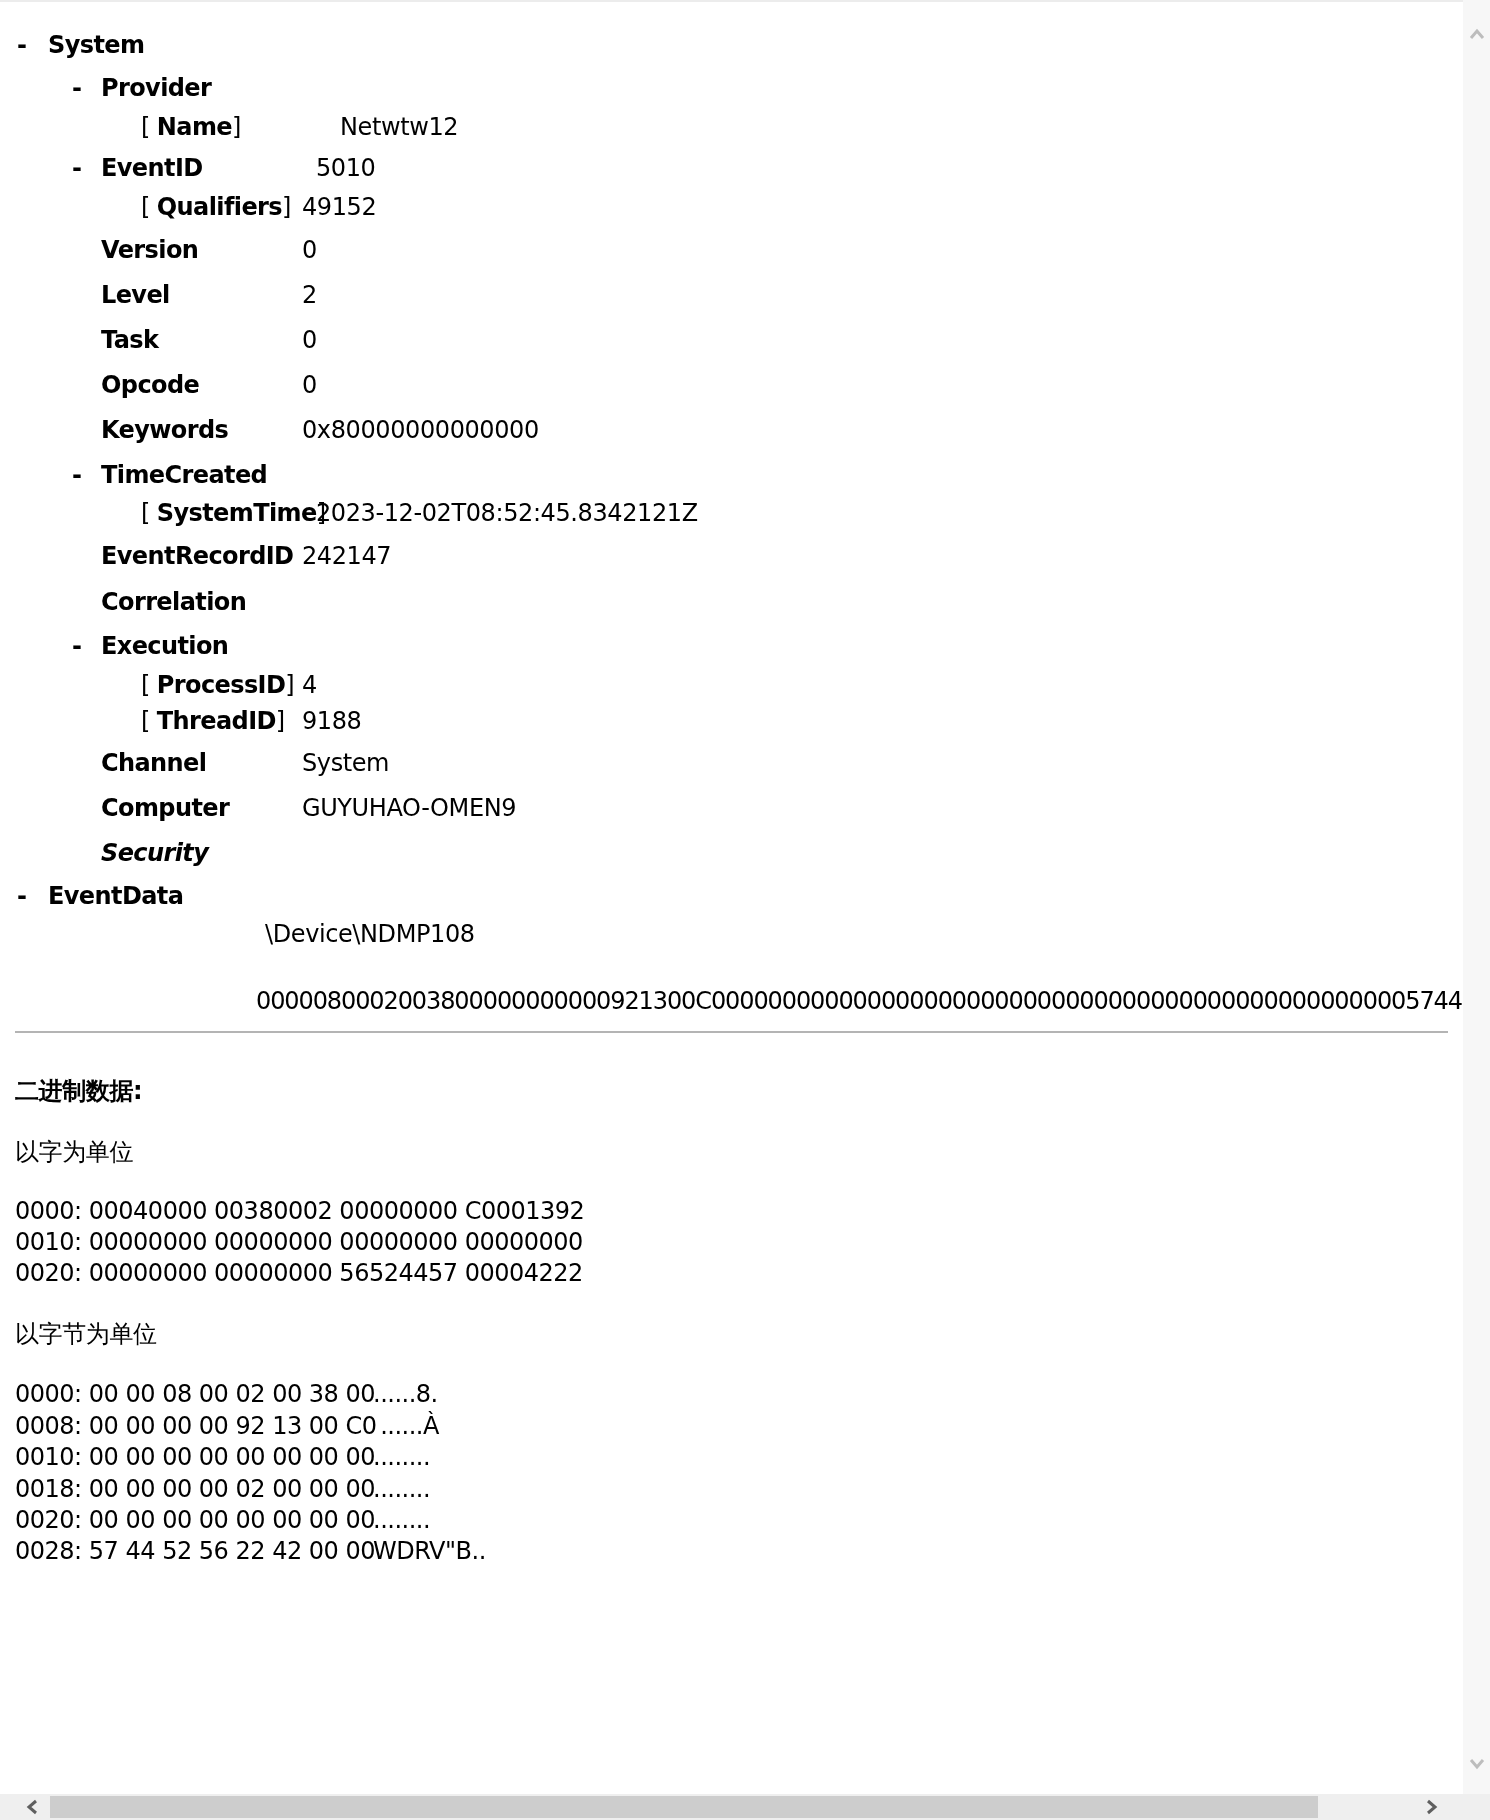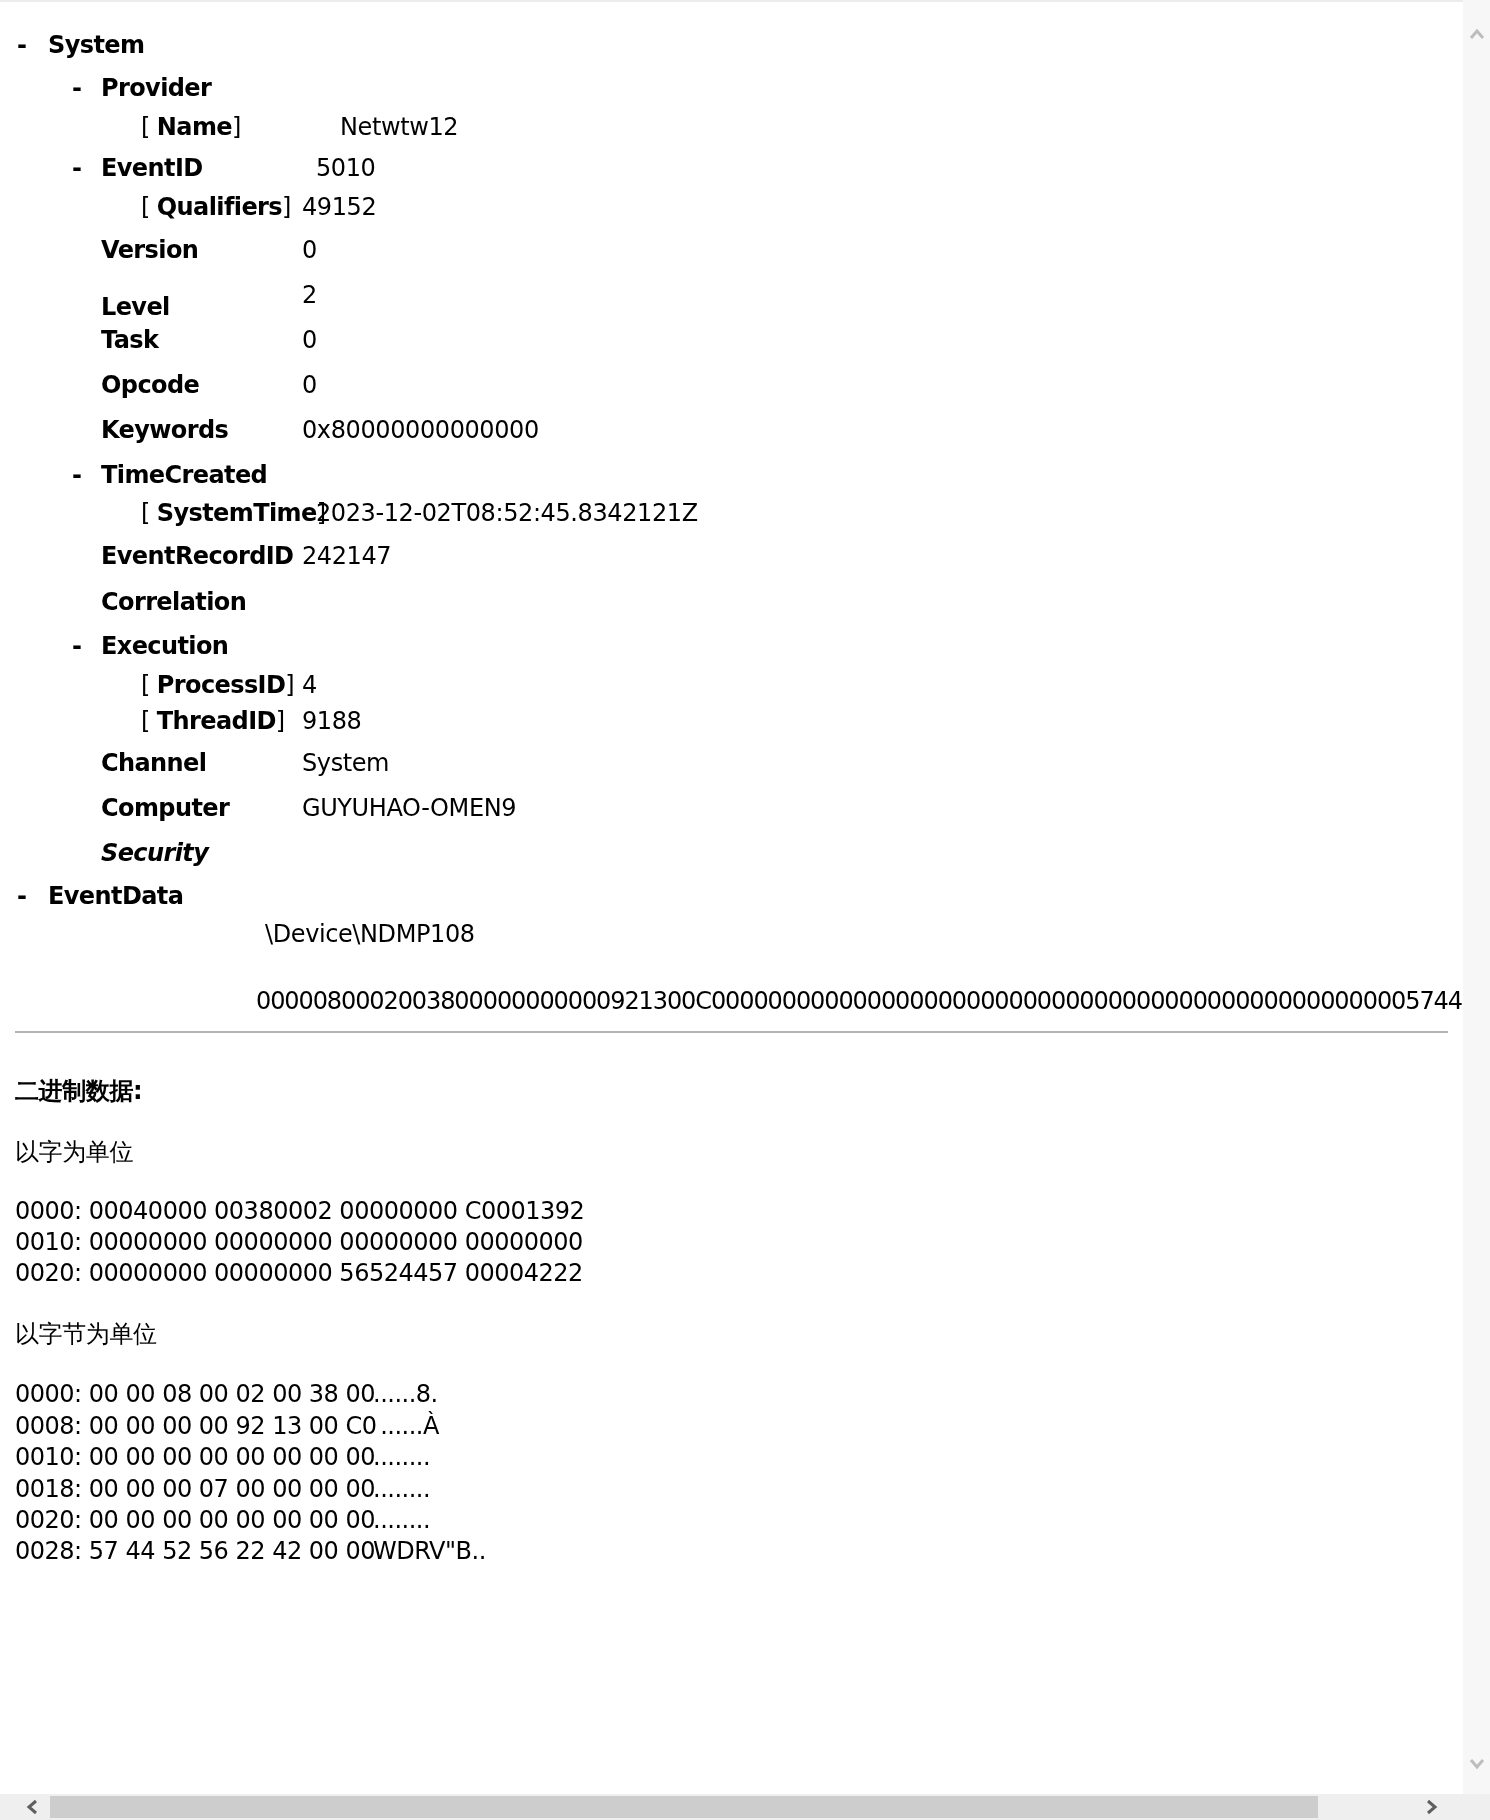--- a/index.html
+++ b/index.html
@@ -143,21 +143,21 @@
   <div class="row" style="top:189px;left:0;">
     <span class="attr" style="left:141px;">[ <b>Qualifiers</b>]</span>
     <span class="value" style="left:302px;">49152</span>
   </div>
 
   <div class="row" style="top:232px;left:0;">
     <span class="label" style="left:101px;">Version</span>
     <span class="value" style="left:302px;">0</span>
   </div>
   <div class="row" style="top:277px;left:0;">
-    <span class="label" style="left:101px;margin-top:12px;">Level</span>
+    <span class="label" style="left:101px;">Level</span>
     <span class="value" style="left:302px;">2</span>
   </div>
   <div class="row" style="top:322px;left:0;">
     <span class="label" style="left:101px;">Task</span>
     <span class="value" style="left:302px;">0</span>
   </div>
   <div class="row" style="top:367px;left:0;">
     <span class="label" style="left:101px;">Opcode</span>
     <span class="value" style="left:302px;">0</span>
   </div>
@@ -228,21 +228,21 @@
 
   <div class="plain" style="top:1318px;left:15px;">以字节为单位</div>
 
   <div>
     <div class="hexline" style="top:1379px;">0000: 00 00 08 00 02 00 38 00</div>
     <div class="ascii" style="top:1379px;">......8.</div>
     <div class="hexline" style="top:1411px;">0008: 00 00 00 00 92 13 00 C0</div>
     <div class="ascii" style="top:1411px;"> ......À</div>
     <div class="hexline" style="top:1442px;">0010: 00 00 00 00 00 00 00 00</div>
     <div class="ascii" style="top:1442px;">........</div>
-    <div class="hexline" style="top:1474px;">0018: 00 00 00 07 00 00 00 00</div>
+    <div class="hexline" style="top:1474px;">0018: 00 00 00 00 02 00 00 00</div>
     <div class="ascii" style="top:1474px;">........</div>
     <div class="hexline" style="top:1505px;">0020: 00 00 00 00 00 00 00 00</div>
     <div class="ascii" style="top:1505px;">........</div>
     <div class="hexline" style="top:1536px;">0028: 57 44 52 56 22 42 00 00</div>
     <div class="ascii" style="top:1536px;">WDRV"B..</div>
   </div>
 </div>
 
 <div id="vscroll">
   <div class="up">

